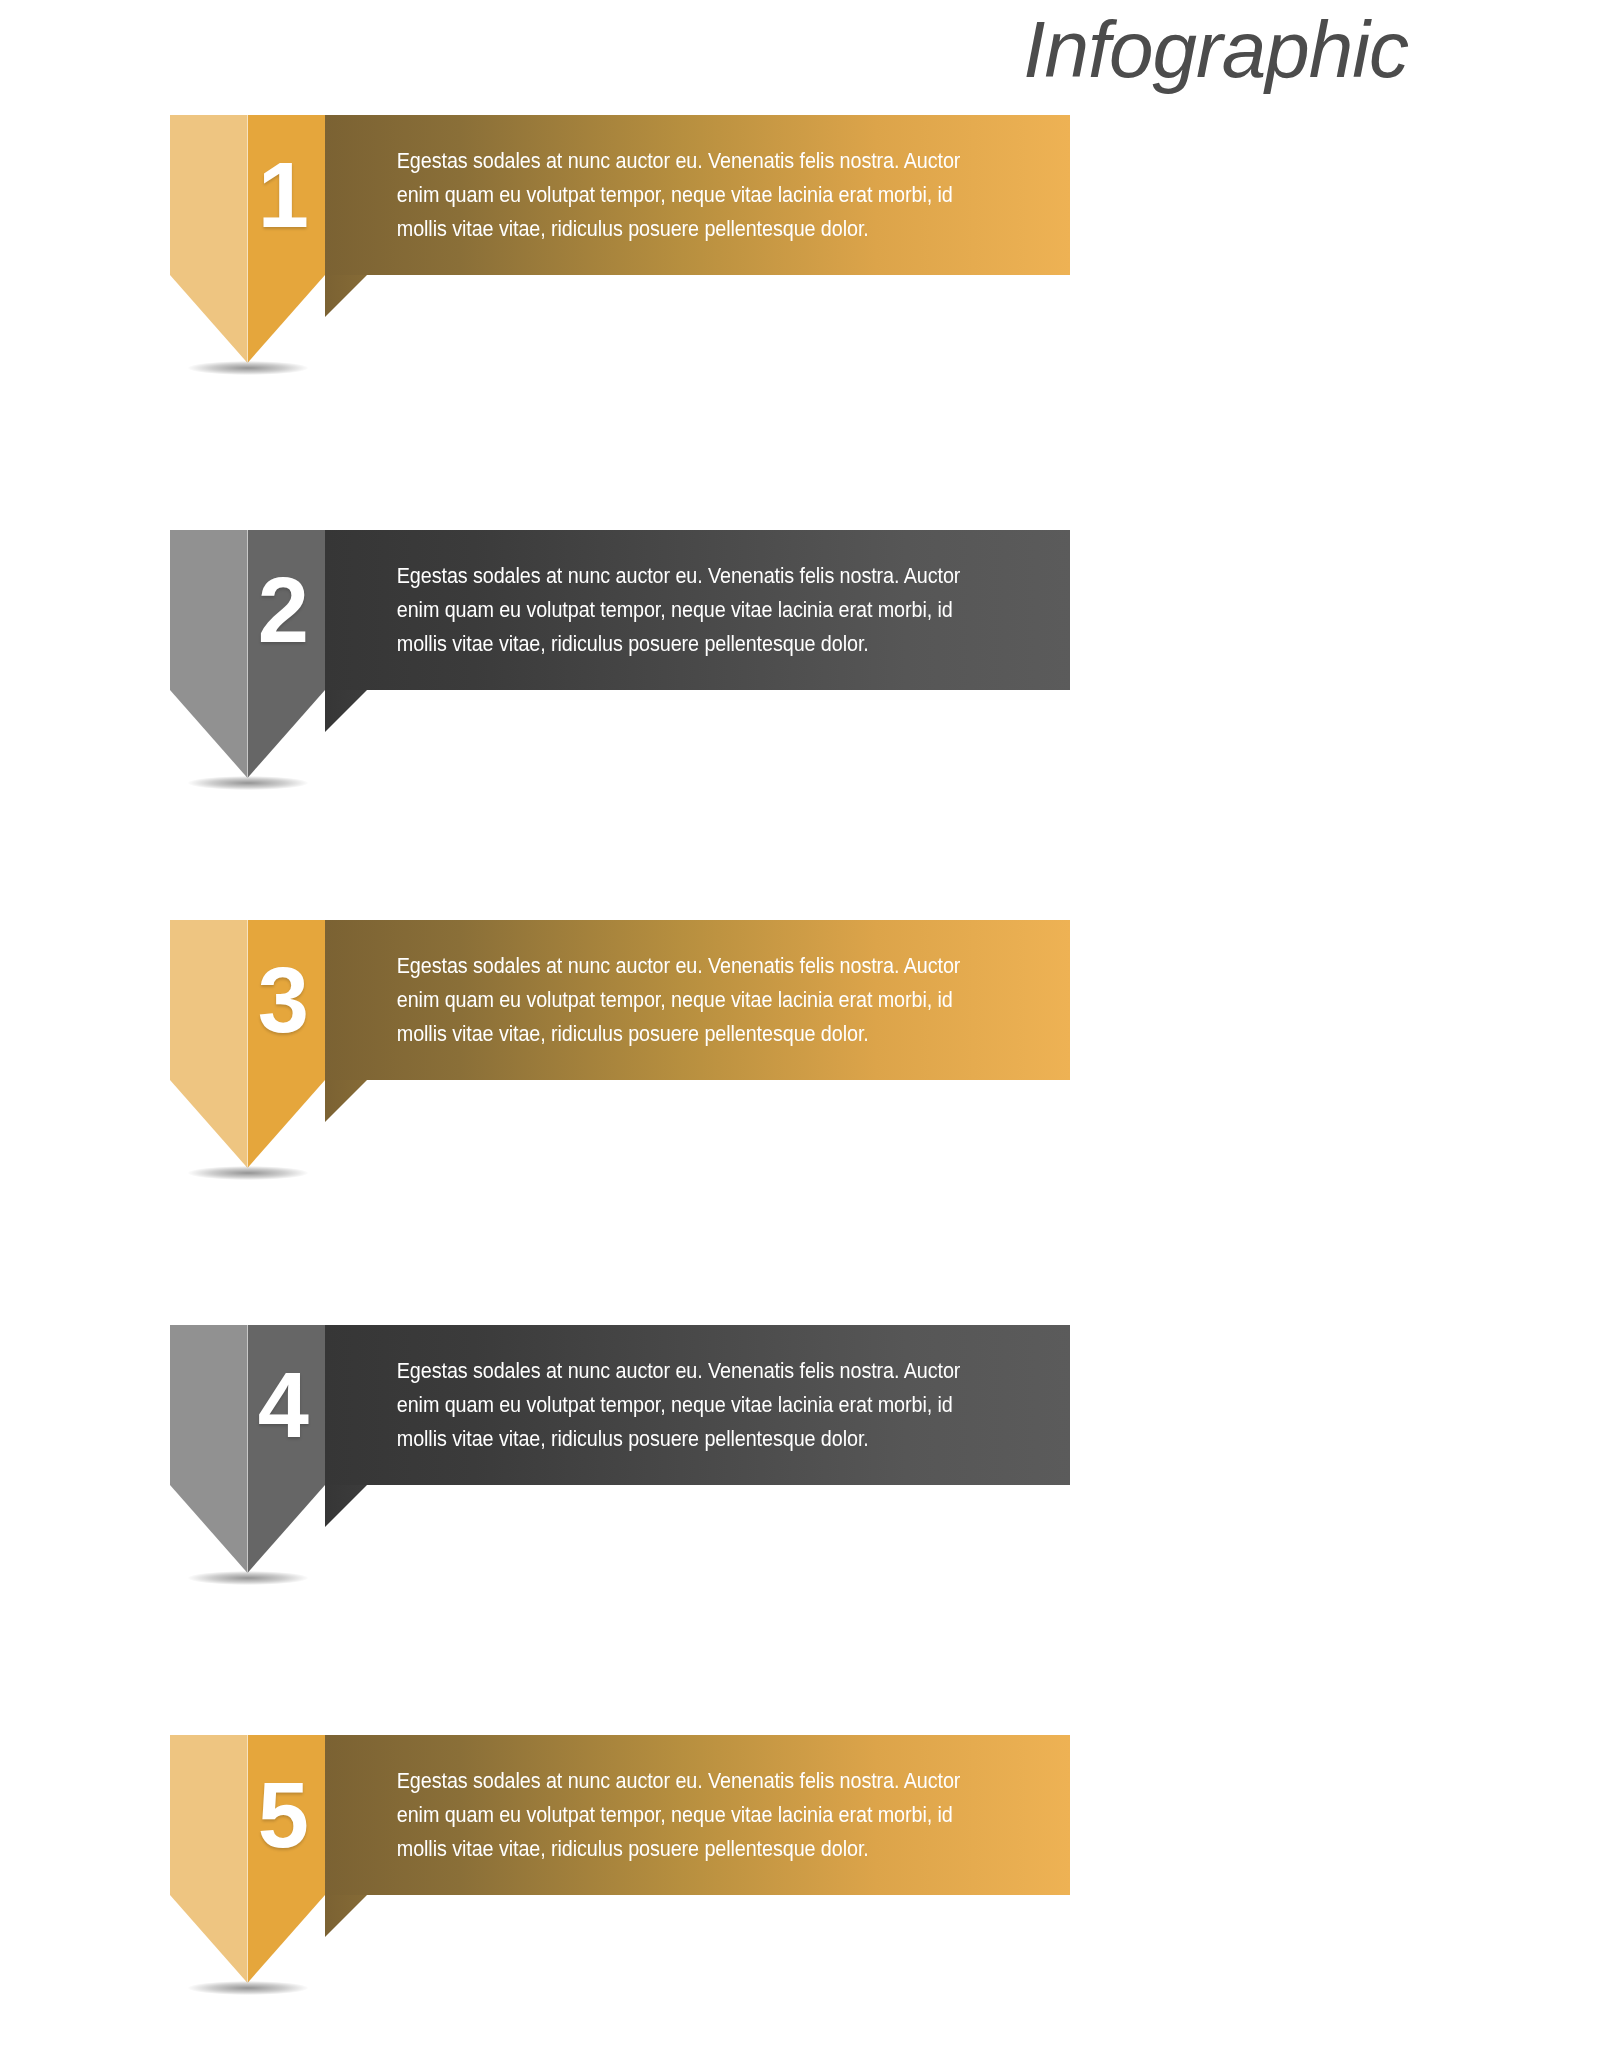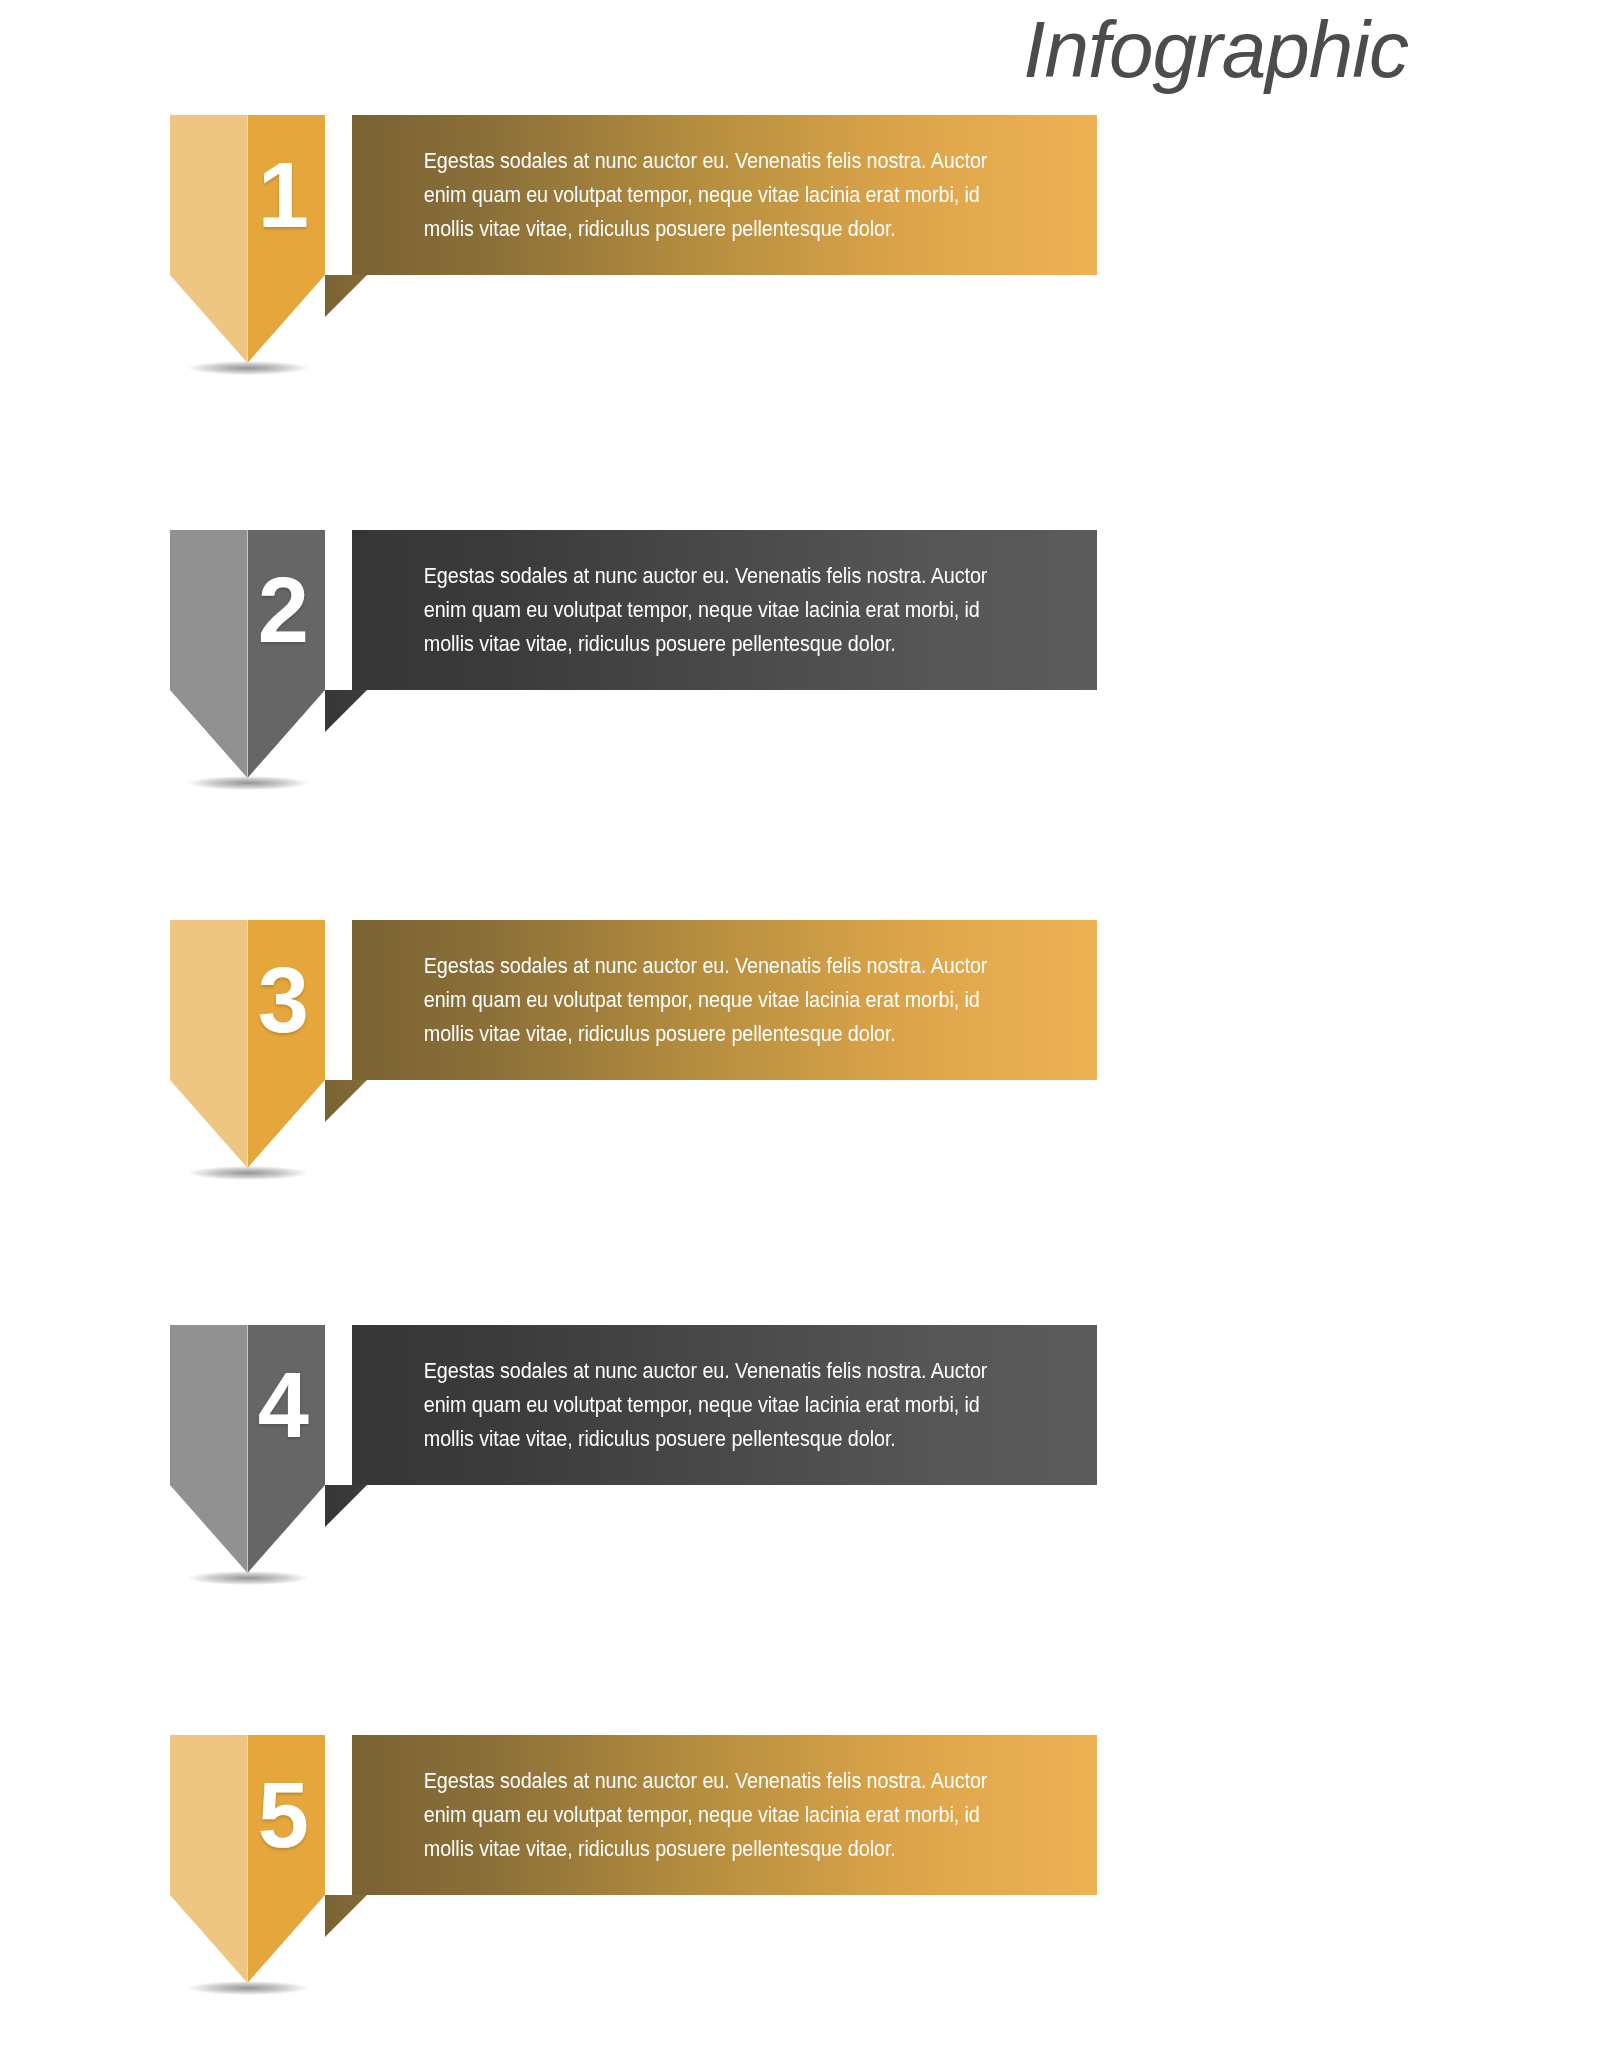--- a/index.html
+++ b/index.html
@@ -55,21 +55,20 @@
   }
 
   
   .banner-body {
     position: absolute;
     left: 0;
     top: 0;
     width: 900px;
     height: 160px;
     overflow: hidden;
-    margin-left: 27px;
   }
 
   
   .banner-content {
     position: absolute;
     left: 155px;
     top: 0;
     width: 745px;
     height: 160px;
     box-sizing: border-box;

